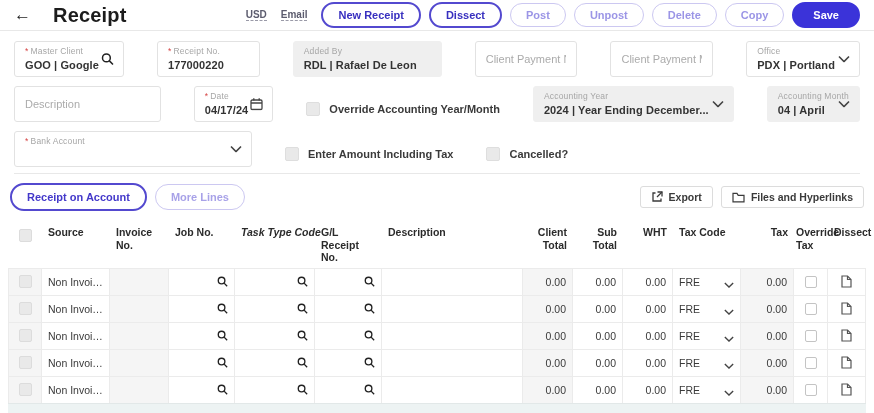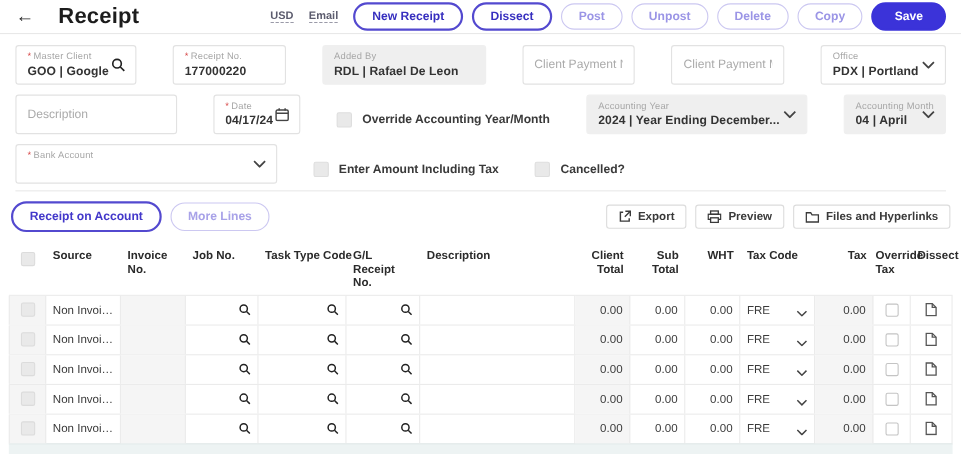--- a/index.html
+++ b/index.html
@@ -47,21 +47,21 @@
   .tools { margin-left:auto; display:flex; gap:8px; }
   .toolbtn { display:flex; align-items:center; gap:6px; border:1px solid #dcdcdc; border-radius:3px;
     background:#fff; font-size:10.5px; font-weight:bold; color:#3a3a3a; padding:4px 10px; cursor:pointer; white-space:nowrap; }
 
   
   .tablewrap { margin:2px 8px 0 8px; }
   .trow { display:flex; align-items:stretch; }
   .thead .cell { font-size:10.5px; font-weight:bold; color:#2b2b2b; line-height:1.2; padding:5px 6px 4px 6px; }
   .cell { padding:0 6px; display:flex; align-items:center; font-size:10.5px; color:#3a3a3a; position:relative; }
   .c0{width:34px; justify-content:center;} .c1{width:68px;} .c2{width:59px;} .c3{width:66px;}
-  .c4{width:80px;} .c5{width:67px;} .c6{flex:1;} .c7{width:50px; justify-content:flex-end; text-align:right;}
+  .c4{width:80px;font-style:italic;} .c5{width:67px;} .c6{flex:1;} .c7{width:50px; justify-content:flex-end; text-align:right;}
   .c8{width:50px; justify-content:flex-end; text-align:right;} .c9{width:50px; justify-content:flex-end; text-align:right;}
   .c10{width:68px;} .c11{width:53px; justify-content:flex-end; text-align:right;} .c12{width:34px; justify-content:center;} .c13{width:38px; justify-content:center;}
   .thead .c7,.thead .c8,.thead .c9,.thead .c11 { justify-content:flex-end; text-align:right; }
   .thead .c4 { white-space:nowrap; }
   .thead { align-items:flex-start; }
   .thead .cell { display:block; }
   .datarow { height:27px; border-top:1px solid #ebebeb; }
   .datarow .cell { border-right:1px solid #ebebeb; }
   .datarow .cell:first-child { border-left:1px solid #ebebeb; }
   .cell.dis { background:#f5f5f5; }
@@ -201,30 +201,20 @@
         <svg width="12" height="12" viewBox="0 0 12 12">
             <path d="M4.5 2H2v8h8V7.5" fill="none" stroke="#3a3a3a" stroke-width="1.3"></path>
             <path d="M6.5 1h4.5v4.5" fill="none" stroke="#3a3a3a" stroke-width="1.3"></path>
             <line x1="11" y1="1" x2="6" y2="6" stroke="#3a3a3a" stroke-width="1.3"></line>
           </svg>
       </span>
       <span>Export</span>
     </button>
     <button class="toolbtn">
       <span>
-        <svg width="13" height="12" viewBox="0 0 13 12">
-            <rect x="3" y="0.8" width="7" height="3" fill="none" stroke="#3a3a3a" stroke-width="1.2"></rect>
-            <rect x="0.8" y="3.8" width="11.4" height="4.6" fill="none" stroke="#3a3a3a" stroke-width="1.2"></rect>
-            <rect x="3" y="7" width="7" height="4.2" fill="#fff" stroke="#3a3a3a" stroke-width="1.2"></rect>
-          </svg>
-      </span>
-      <span>Preview</span>
-    </button>
-    <button class="toolbtn">
-      <span>
         <svg width="13" height="11" viewBox="0 0 13 11">
             <path d="M1 2.2 L1 9.8 L12 9.8 L12 3.4 L6.2 3.4 L5 1.4 L1 1.4 Z" fill="none" stroke="#3a3a3a" stroke-width="1.2"></path>
           </svg>
       </span>
       <span>Files and Hyperlinks</span>
     </button>
   </div>
 </div>
 
 <div class="tablewrap">

